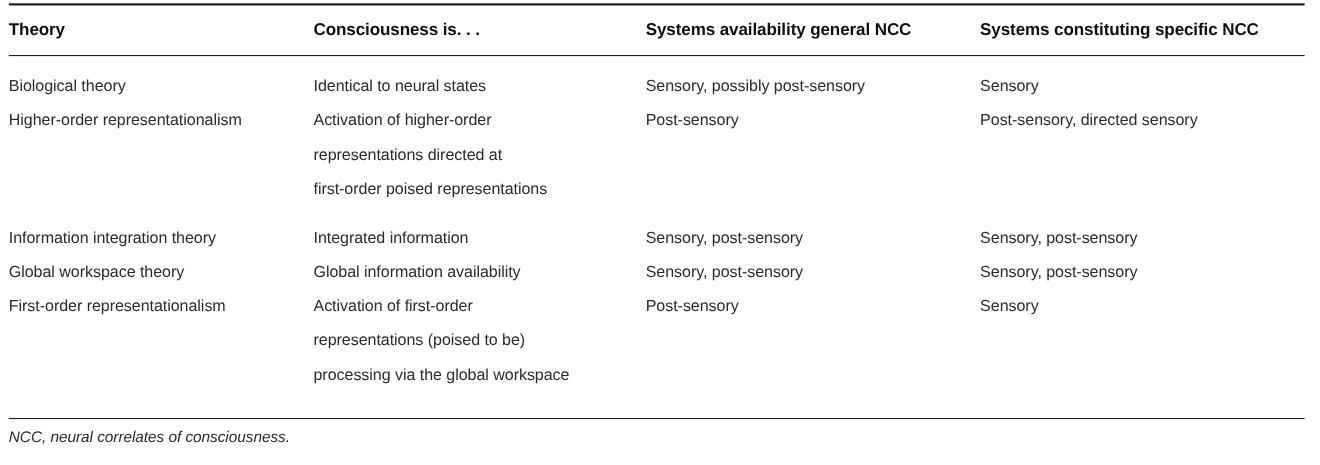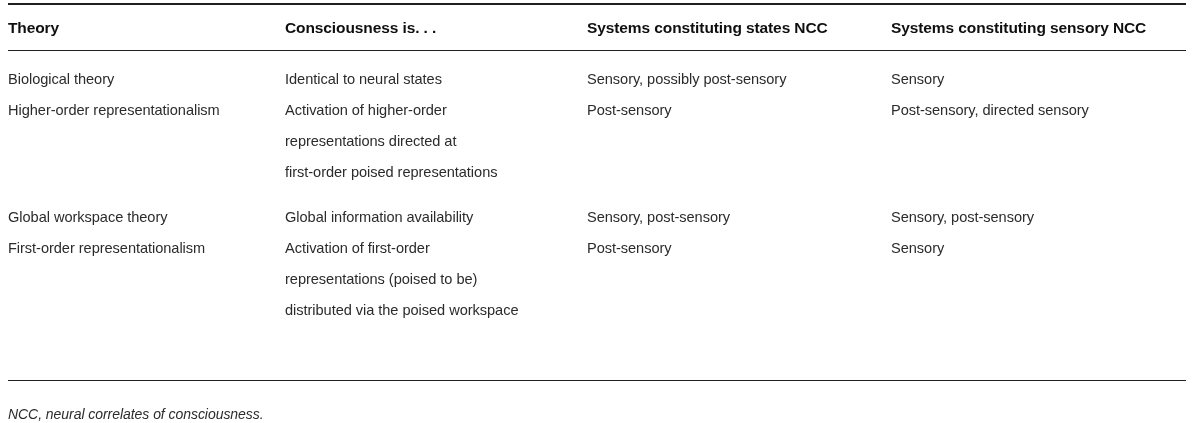--- a/index.html
+++ b/index.html
@@ -75,21 +75,21 @@
   }
 
   tbody tr.first-body td { padding-top: 14px; margin-left: 40px; }
 
   .cell-line { display: block; white-space: nowrap; }
   .spacer-row td { height: 14px; line-height: 14px; font-size: 0; }
 
   .footnote {
     position: absolute;
     left: 8px;
-    top: 406px;
+    top: 389px;
     font-size: 14px;
     font-style: italic;
     color: #2b2b2b;
     letter-spacing: -0.05px;
     white-space: nowrap;
   }
 </style>
 </head>
 <body>
 
@@ -103,22 +103,22 @@
     <colgroup>
       <col class="c1">
         <col class="c2">
         <col class="c3">
         <col class="c4">
     </colgroup>
     <thead>
       <tr>
         <th>Theory</th>
         <th>Consciousness is. . .</th>
-        <th>Systems constituting states NCC</th>
-        <th>Systems constituting sensory NCC</th>
+        <th>Systems availability general NCC</th>
+        <th>Systems constituting specific NCC</th>
       </tr>
     </thead>
     <tbody>
 
       <tr class="first-body">
         <td>
           <span class="cell-line">Biological theory</span>
         </td>
         <td>
           <span class="cell-line">Identical to neural states</span>
@@ -149,20 +149,34 @@
       </tr>
 
       <tr class="spacer-row">
         <td></td>
           <td></td>
         <td></td>
           <td></td>
       </tr>
 
 
+      <tr>
+        <td>
+          <span class="cell-line">Information integration theory</span>
+        </td>
+        <td>
+          <span class="cell-line">Integrated information</span>
+        </td>
+        <td>
+          <span class="cell-line">Sensory, post-sensory</span>
+        </td>
+        <td>
+          <span class="cell-line">Sensory, post-sensory</span>
+        </td>
+      </tr>
 
       <tr>
         <td>
           <span class="cell-line">Global workspace theory</span>
         </td>
         <td>
           <span class="cell-line">Global information availability</span>
         </td>
         <td>
           <span class="cell-line">Sensory, post-sensory</span>
@@ -172,21 +186,21 @@
         </td>
       </tr>
 
       <tr>
         <td>
           <span class="cell-line">First-order representationalism</span>
         </td>
         <td>
           <span class="cell-line">Activation of first-order</span>
           <span class="cell-line">representations (poised to be)</span>
-          <span class="cell-line">distributed via the poised workspace</span>
+          <span class="cell-line">processing via the global workspace</span>
         </td>
         <td>
           <span class="cell-line">Post-sensory</span>
         </td>
         <td>
           <span class="cell-line">Sensory</span>
         </td>
       </tr>
 
     </tbody>

